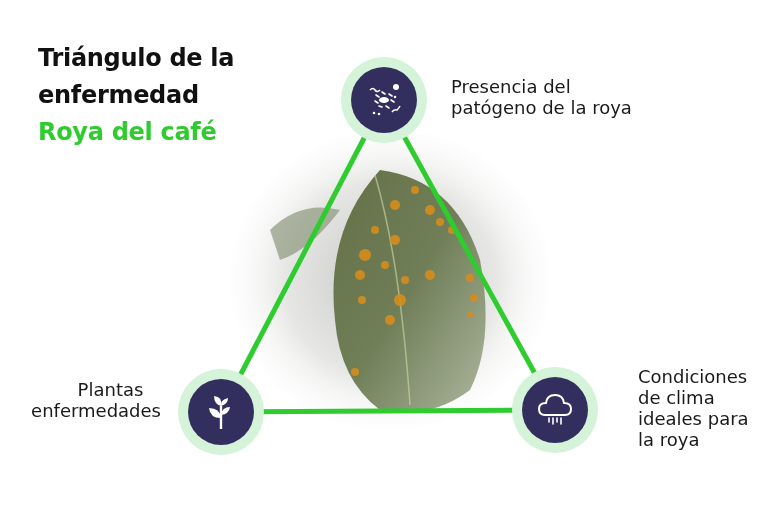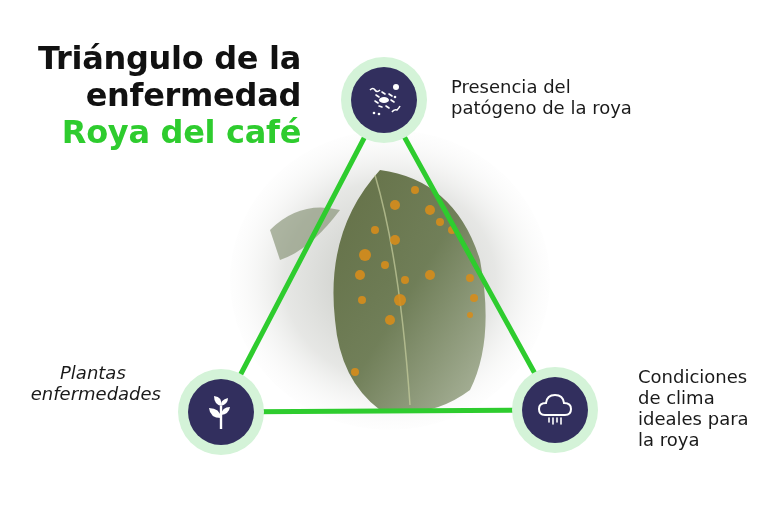--- a/index.html
+++ b/index.html
@@ -1,18 +1,18 @@
 <!DOCTYPE html>
 <html><head>
 <meta charset="utf-8">
 <style>
   html,body{margin:0;padding:0;}
   body{width:768px;height:512px;background:#ffffff;position:relative;overflow:hidden;font-family:"DejaVu Sans","Liberation Sans",sans-serif;}
-  .title{position:absolute;left:38px;top:40px;font-weight:bold;font-size:32px;line-height:37px;color:#111;letter-spacing:-0.3px;text-align:right;}
-  .title .green{color:#2ecc2e;margin-left:8px;}
+  .title{position:absolute;left:38px;top:40px;font-weight:bold;font-size:24px;line-height:37px;color:#111;letter-spacing:-0.3px;}
+  .title .green{color:#2ecc2e;}
   svg.main{position:absolute;left:0;top:0;}
   .label{position:absolute;font-size:18px;line-height:21px;color:#1a1a1a;}
   .node{position:absolute;width:86px;height:86px;border-radius:50%;background:#d4f3d8;}
   .node .inner{position:absolute;left:10px;top:10px;width:66px;height:66px;border-radius:50%;background:#322f5e;display:flex;align-items:center;justify-content:center;}
 </style>
 </head>
 <body>
 
 <div class="title">
   <div>Triángulo de la</div>
@@ -99,21 +99,21 @@
   <div class="inner">
     <svg width="40" height="40" viewBox="0 0 40 40">
       <line x1="20" y1="14" x2="20" y2="37" stroke="#fff" stroke-width="2.4"></line>
       <path d="M20 14 Q13 12 13 4 Q22 5 20 14 Z" fill="#fff"></path>
       <path d="M20 14 Q27 12 27 6 Q19 8 20 14 Z" fill="#fff"></path>
       <path d="M20 26 Q9 26 8 16 Q19 16 20 26 Z" fill="#fff"></path>
       <path d="M20 23 Q28 22 29 15 Q21 15 20 23 Z" fill="#fff"></path>
     </svg>
   </div>
 </div>
-<div class="label" style="left:60px;top:362px;text-align:left;width:101px;font-style:italic;">
+<div class="label" style="left:60px;top:379px;text-align:center;width:101px;">
   <div>Plantas</div>
   <div style="white-space:nowrap;direction:rtl;">enfermedades</div>
 </div>
 
 <div class="node" style="left:512px;top:367px;">
   <div class="inner">
     <svg width="42" height="42" viewBox="0 0 42 42">
       <path d="M11 26 Q5 26 5 20 Q5 14 12 14 Q13 6 21 6 Q29 6 30 14 Q37 14 37 20 Q37 26 31 26 Z" fill="none" stroke="#fff" stroke-width="2"></path>
       <g stroke="#fff" stroke-width="1.6" stroke-linecap="round">
         <line x1="15" y1="29" x2="15" y2="33"></line>

